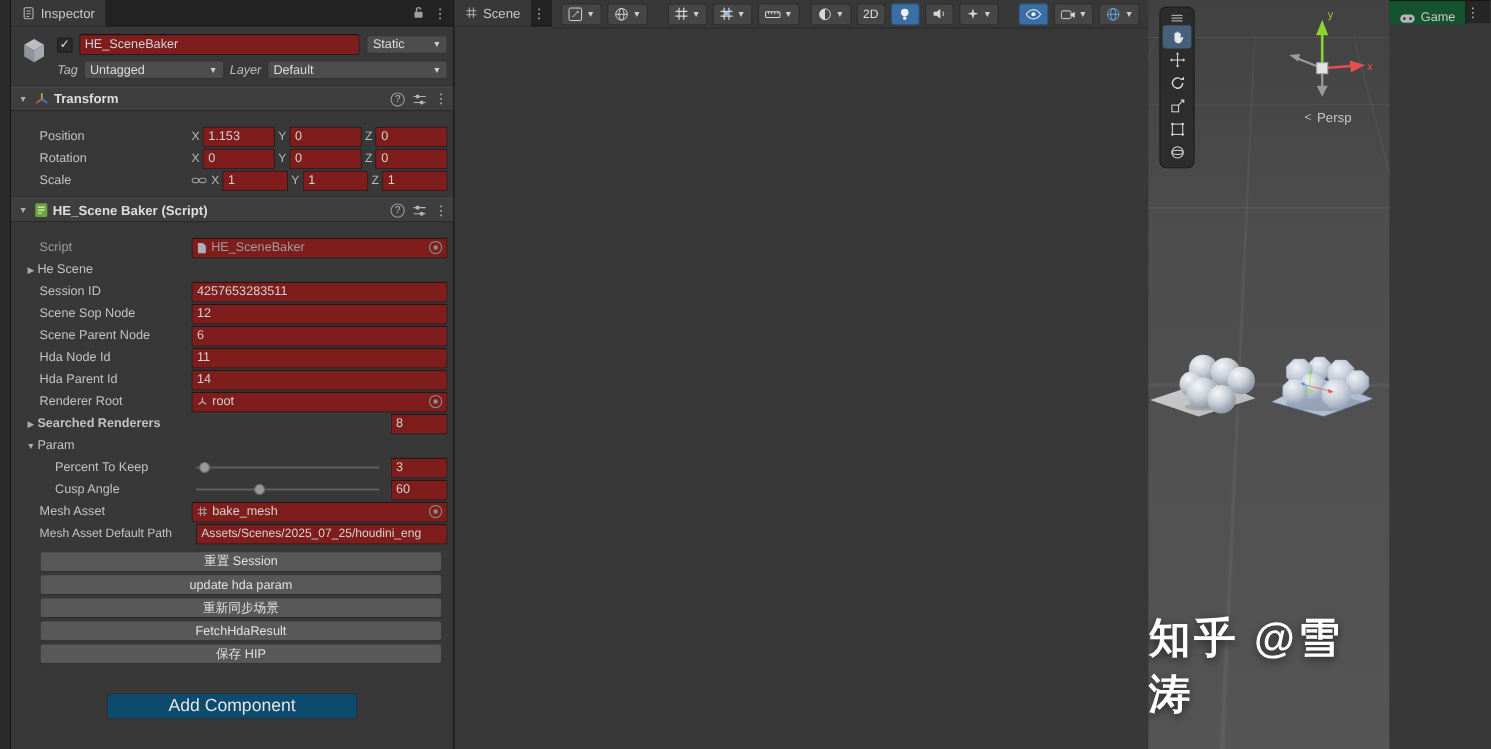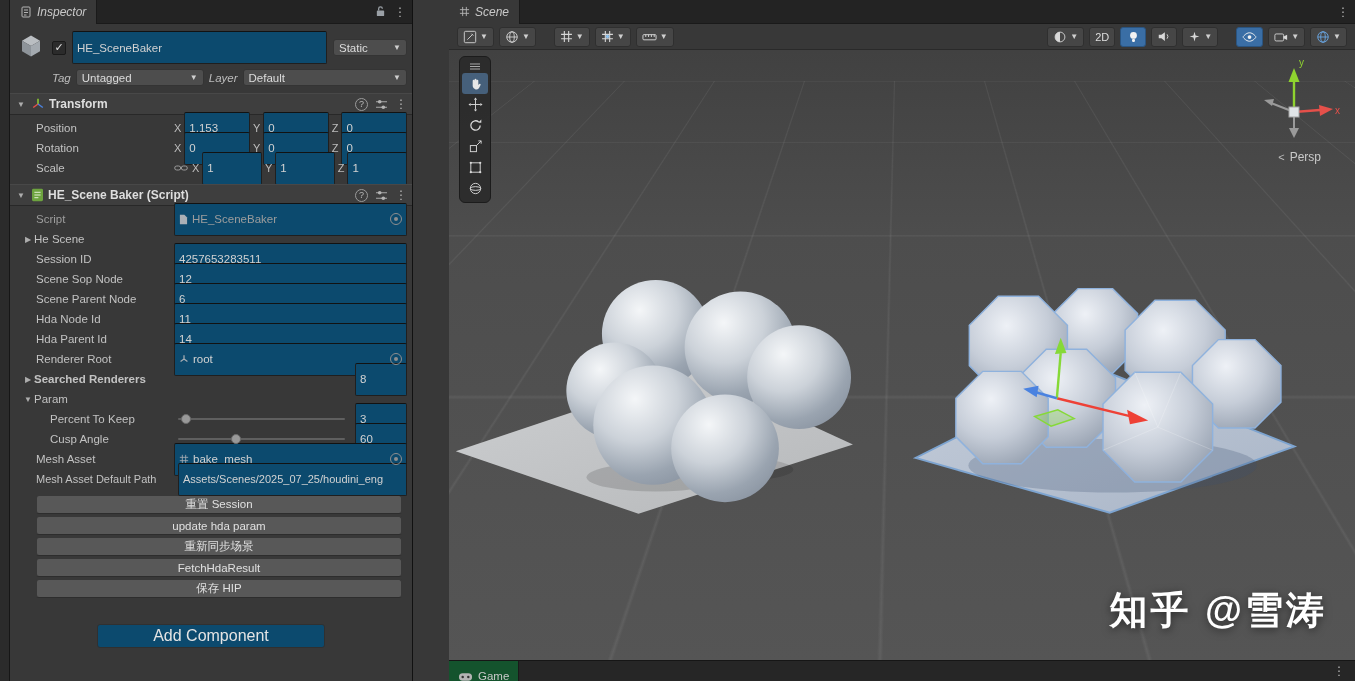--- a/index.html
+++ b/index.html
@@ -10,52 +10,52 @@
   
   .edge { width:10px; background:#2b2b2b; border-right:1px solid #161616; }
 
   
   .inspector { width:403px; background:#383838; border-right:1px solid #111;
     display:flex; flex-direction:column; }
   .tabstrip { height:24px; background:#232323; display:flex; align-items:center;
     border-bottom:1px solid #1a1a1a; flex:0 0 24px; }
   .tab { height:24px; display:flex; align-items:center; gap:5px; padding:0 10px;
     color:#c9c9c9; font-size:12px; }
-  .tab.active { background:#383838; border-right:1px solid #1a1a1a;font-style:italic; }
+  .tab.active { background:#383838; border-right:1px solid #1a1a1a; }
   .strip-right { margin-left:auto; display:flex; align-items:center; gap:8px; padding-right:6px; }
   .kebab { color:#b9b9b9; font-size:12px; line-height:1; cursor:default; }
 
   .go-header { display:flex; gap:6px; padding:7px 5px 7px 6px; }
   .go-cube { width:30px; height:30px; display:flex; align-items:center; justify-content:center; }
   .go-col { flex:1; display:flex; flex-direction:column; gap:5px; min-width:0; }
   .r1 { display:flex; align-items:center; gap:6px; }
   .checkbox { width:14px; height:14px; background:#2b2b2b; border:1px solid #1a1a1a;
     border-radius:2px; color:#e2e2e2; font-size:11px; display:flex; align-items:center;
     justify-content:center; }
-  .field { background:#0c4a6e; border:1px solid #1f1f1f; border-top-color:#121212;
-    border-radius:2px; height:33px; padding:0 4px; color:#d2d2d2; font-size:11.5px;
+  .field { background:#7f1d1d; border:1px solid #1f1f1f; border-top-color:#121212;
+    border-radius:2px; height:19px; padding:0 4px; color:#d2d2d2; font-size:11.5px;
     display:flex; align-items:center; gap:4px; overflow:hidden; white-space:nowrap; }
   .name-field { flex:1; }
   .dropdown { background:#4d4d4d; border:1px solid #343434; border-radius:3px; height:17px;
     padding:0 5px; display:flex; align-items:center; gap:5px; color:#dcdcdc; font-size:11.5px;
     white-space:nowrap; }
   .dropdown .dd { margin-left:auto; font-size:8px; color:#cfcfcf; }
   .r2 { display:flex; align-items:center; gap:5px; }
   .minilbl { color:#bdbdbd; font-size:11.5px;font-style:italic; }
   .tag-dd { width:128px; } .layer-dd { flex:1; } .static-dd { width:74px; }
 
   .comp-header { height:22px; background:#3e3e3e; border-top:1px solid #484848;
     border-bottom:1px solid #282828; display:flex; align-items:center; gap:4px; padding:0 5px; }
   .fold { width:12px; text-align:center; color:#adadad; font-size:8px; }
   .ctitle { font-weight:bold; font-size:12px; color:#dedede; }
   .hicons { margin-left:auto; display:flex; align-items:center; gap:7px; }
   .help { width:13px; height:13px; border-radius:50%; border:1px solid #9b9b9b; color:#b9b9b9;
     font-size:9px; display:flex; align-items:center; justify-content:center; }
 
-  .rows { padding:3px 5px 6px 0; }
+  .rows { padding:3px 5px 6px 0;margin-top:10px; }
   .row { display:flex; align-items:center; height:20px; padding-left:26px; }
   .row .lbl { flex:0 0 138px; color:#c2c2c2; font-size:11.5px; white-space:nowrap;
     overflow:hidden; }
   .row .lbl.bold { font-weight:bold; }
   .row.foldrow { padding-left:12px; }
   .row.foldrow .lbl { flex:0 0 152px; }
   .row.indent2 { padding-left:40px; }
   .row.indent2 .lbl { flex:0 0 124px; }
   .vec { flex:1; display:flex; align-items:center; gap:3px; min-width:0; }
   .axis { color:#bdbdbd; font-size:11px; }
@@ -76,21 +76,21 @@
   .btncol { margin:6px 5px 0 26px; }
   .ubtn { height:19px; margin-bottom:2px; background:#585858; border:1px solid #383838;
     border-bottom-color:#2d2d2d; border-radius:3px; color:#e0e0e0; font-size:11.5px;
     display:flex; align-items:center; justify-content:center; cursor:default; }
   .addcomp-wrap { display:flex; justify-content:center; margin-top:18px; }
   .addcomp { width:228px; height:24px; background:#0c4a6e; border:1px solid #303030;
     border-radius:3px; color:#e4e4e4; font-size:16px; display:flex; align-items:center;
     justify-content:center; }
 
   
-  .scene { flex:1; display:flex; flex-direction:column; min-width:0;margin-left:36px; }
+  .scene { flex:1; display:flex; min-width:0; }
   .sbar { height:26px; flex:0 0 26px; background:#383838; border-bottom:1px solid #2a2a2a;
     display:flex; align-items:center; gap:5px; padding:0 8px; }
   .tbtn { height:20px; min-width:26px; background:#464646; border:1px solid #2f2f2f;
     border-radius:3px; display:inline-flex; align-items:center; justify-content:center;
     gap:3px; padding:0 5px; color:#dedede; font-size:11px; }
   .tbtn.on { background:#3a6ea5; border-color:#2a5480; }
   .mini { font-size:8px; color:#cfcfcf; }
   .sp { flex:1; }
   .gap { width:8px; }
 

